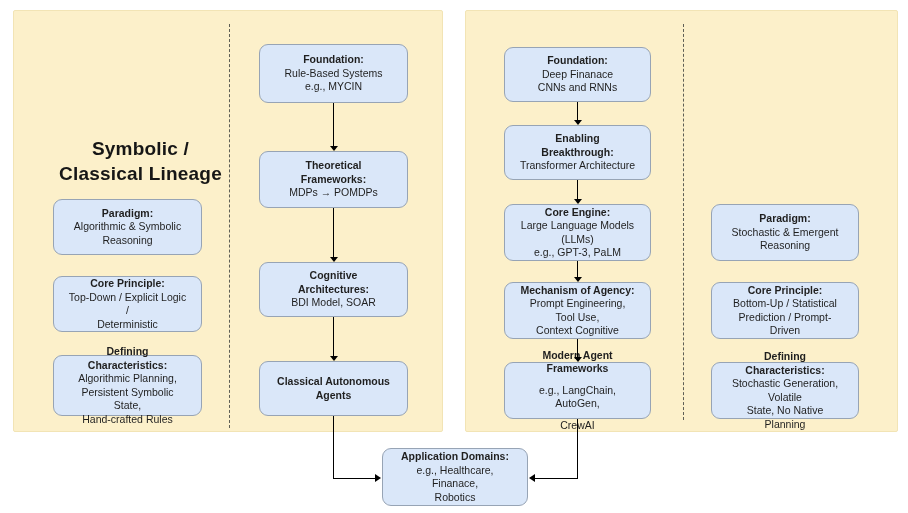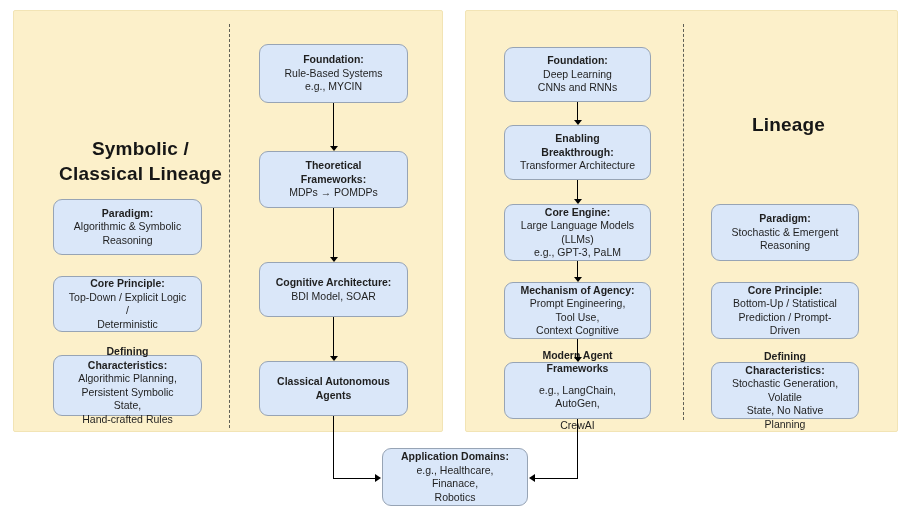--- a/index.html
+++ b/index.html
@@ -72,44 +72,43 @@
   <div class="node" style="left:259px;top:44px;width:149px;height:59px;">
     <div class="hd">Foundation:</div>
     <div>Rule-Based Systems</div>
     <div>e.g., MYCIN</div>
   </div>
   <div class="node" style="left:259px;top:151px;width:149px;height:57px;">
     <div class="hd">Theoretical Frameworks:</div>
     <div>MDPs → POMDPs</div>
   </div>
   <div class="node" style="left:259px;top:262px;width:149px;height:55px;">
-    <div class="hd">Cognitive Architecture:</div>
+    <div class="hd">Cognitive Architectures:</div>
     <div>BDI Model, SOAR</div>
   </div>
   <div class="node" style="left:259px;top:361px;width:149px;height:55px;">
     <div class="hd">Classical Autonomous Agents</div>
   </div>
 
   <div class="vline" style="left:333px;top:103px;height:44px;"></div>
   <div class="ah-down" style="left:330px;top:146px;"></div>
   <div class="vline" style="left:333px;top:208px;height:49px;"></div>
   <div class="ah-down" style="left:330px;top:257px;"></div>
   <div class="vline" style="left:333px;top:317px;height:39px;"></div>
   <div class="ah-down" style="left:330px;top:356px;"></div>
 
   <div class="panel" style="left:465px;top:10px;width:433px;height:422px;"></div>
   <div class="dashed" style="left:683px;top:24px;height:396px;"></div>
 
   <div class="panel-title" style="left:686px;top:112px;width:205px;">
-    <div>Lineage</div>
   </div>
 
   <div class="node" style="left:504px;top:47px;width:147px;height:55px;">
     <div class="hd">Foundation:</div>
-    <div>Deep Learning</div>
+    <div>Deep Finanace</div>
     <div>CNNs and RNNs</div>
   </div>
   <div class="node" style="left:504px;top:125px;width:147px;height:55px;">
     <div class="hd">Enabling Breakthrough:</div>
     <div>Transformer Architecture</div>
   </div>
   <div class="node" style="left:504px;top:204px;width:147px;height:57px;">
     <div class="hd">Core Engine:</div>
     <div>Large Language Models (LLMs)</div>
     <div>e.g., GPT-3, PaLM</div>

